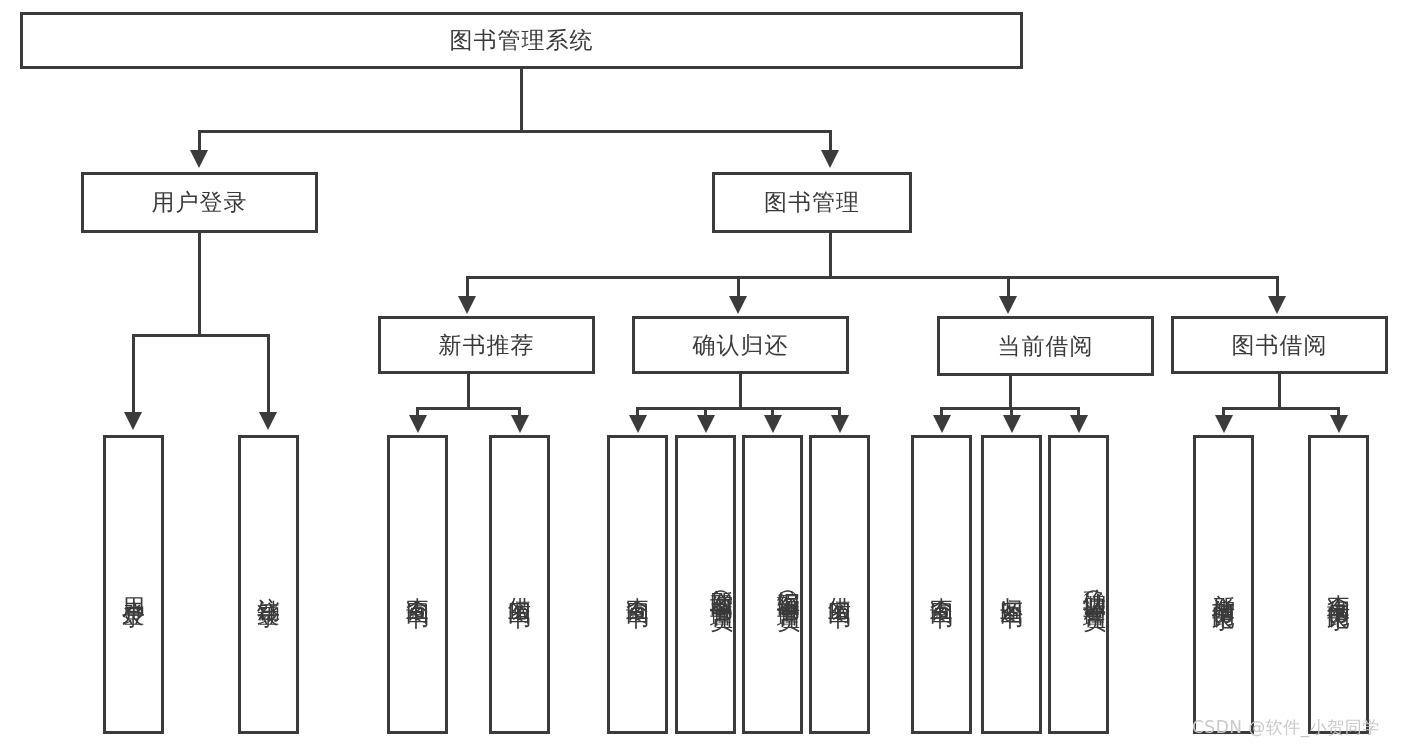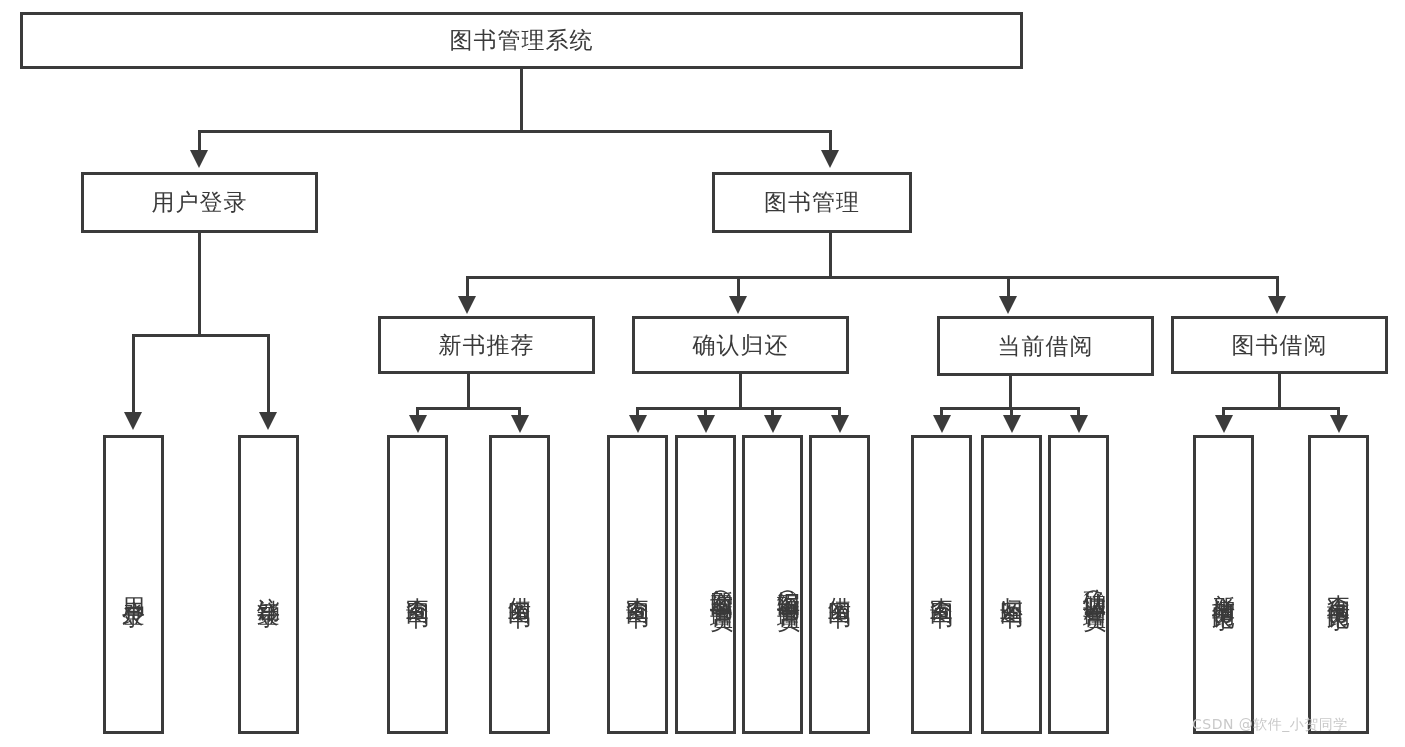--- a/index.html
+++ b/index.html
@@ -54,21 +54,21 @@
     position: absolute;
     width: 0;
     height: 0;
     border-left: 9px solid transparent;
     border-right: 9px solid transparent;
     border-top: 18px solid #3b3b3b;
   }
   .watermark {
     position: absolute;
     color: #c9c9c9;
-    font-size: 14px;
+    font-size: 17px;
     white-space: nowrap;
     letter-spacing: 0.5px;
   }
 </style>
 </head>
 <body>
 
 <div id="canvas">
 
   <div class="node h" style="left:20px; top:12px; width:1003px; height:57px;">

